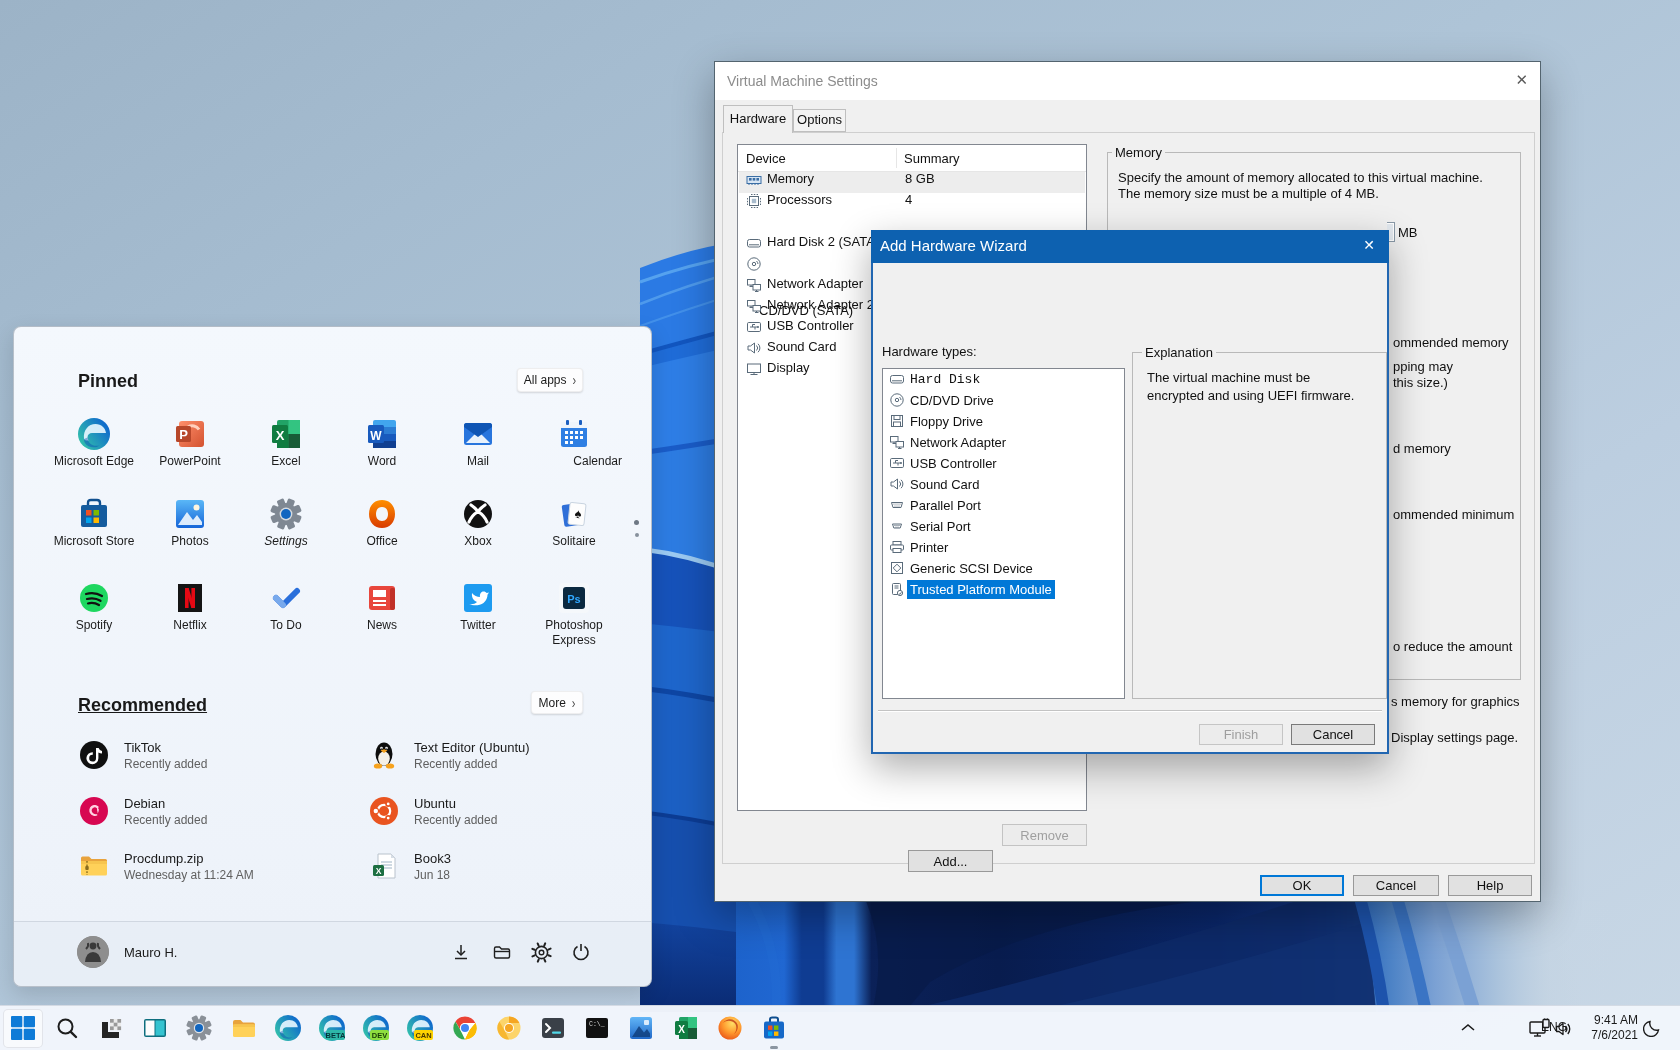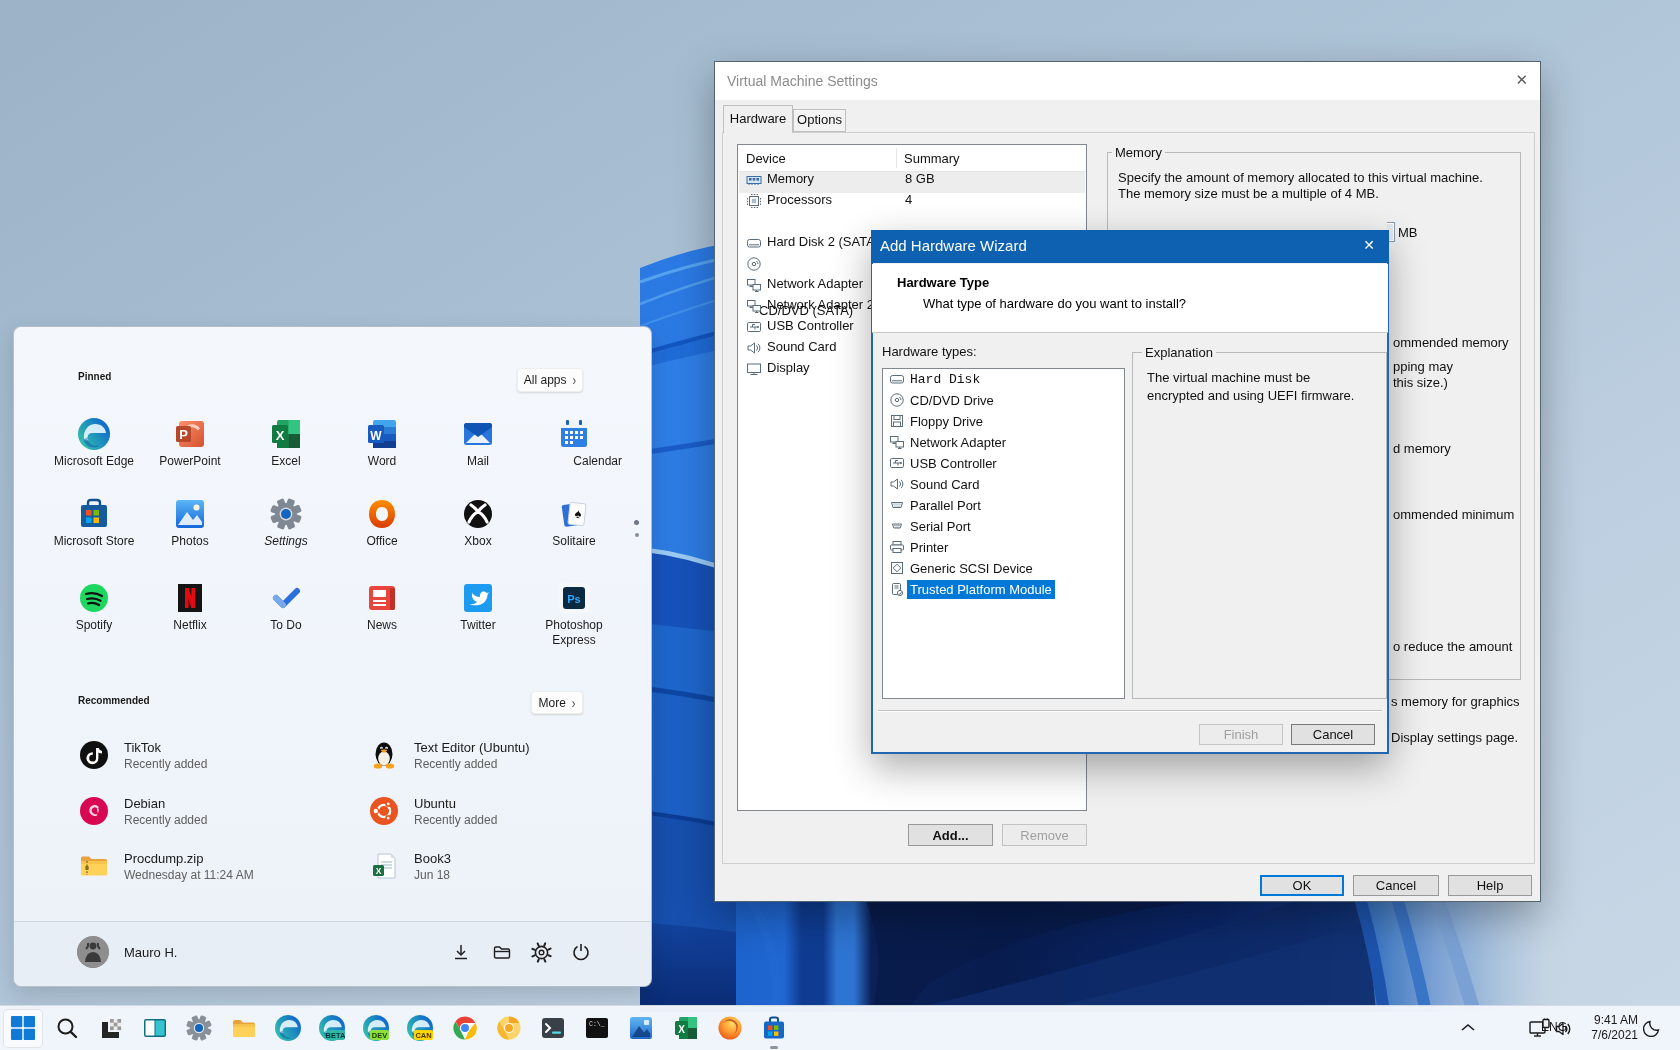--- a/index.html
+++ b/index.html
@@ -7,21 +7,21 @@
 body { font-family:"Liberation Sans", sans-serif; position:relative;
   background:linear-gradient(148deg,#9cb3c7 0%,#a5bcd0 22%,#aec4d7 45%,#bccee0 70%,#c9d8e6 100%); }
 .abs { position:absolute; }
 svg { display:block; }
 
 
 #menu { position:absolute; left:13px; top:326px; width:639px; height:661px;
   border-radius:8px; border:1px solid rgba(110,125,140,.45);
   background:linear-gradient(180deg,#f4f8fd 0%,#eef3fa 80%,#ecf1f8 100%);
   box-shadow:0 8px 22px rgba(0,0,0,.14); }
-#menu .sechead { position:absolute; font-size:10px; font-weight:700; color:#191919; }
+#menu .sechead { position:absolute; font-size:18px; font-weight:700; color:#191919; }
 .pillbtn { position:absolute; background:#fdfdfe; border:1px solid rgba(0,0,0,.06);
   box-shadow:0 1px 2px rgba(0,0,0,.14); border-radius:4px; font-size:12px; color:#1b1b1b;
   display:flex; align-items:center; justify-content:center; gap:6px; }
 .pillbtn .chev { font-size:11px; color:#444; transform:scaleY(1.3); }
 .appcell { position:absolute; width:96px; text-align:center; }
 .appcell .ic { margin:0 auto; width:32px; height:32px; position:relative; }
 .appcell .lb { margin-top:4px; font-size:12px; color:#1b1b1b; line-height:15px; }
 .recitem { position:absolute; }
 .recitem .ric { position:absolute; left:0; top:0; width:30px; height:30px; }
 .recitem .rt1 { position:absolute; left:45px; top:0px; font-size:13px; color:#1a1a1a; white-space:nowrap; }
@@ -261,21 +261,21 @@
           <svg width="16" height="16" viewBox="0 0 16 16">
             <rect x="1.5" y="3" width="13" height="8.5" fill="#fff" stroke="#5a6b7a"></rect>
             <line x1="8" y1="11.5" x2="8" y2="13.5" stroke="#5a6b7a"></line>
             <line x1="4.5" y1="13.5" x2="11.5" y2="13.5" stroke="#5a6b7a"></line>
           </svg>
         </div>
         <div class="nm" style="left:28px;">Display</div>
         <div class="sm" style="left:166px;">Auto detect</div>
       </div>
     </div>
-  <div class="w32btn" style="left:193px;top:762px;width:85px;height:22px;font-weight:bold;">Add...</div>
+  <div class="w32btn" style="left:193px;top:788px;width:85px;height:22px;">Add...</div>
   <div class="w32btn" style="left:287px;top:762px;width:85px;height:22px;color:#9f9f9f;border-color:#c3c3c3;background:#ececec;">Remove</div>
   <div class="gbox" style="left:392px;top:90px;width:414px;height:528px;"></div>
   <div class="gboxlab" style="left:397px;top:83px;">Memory</div>
   <div class="t13" style="left:403px;top:108px;">Specify the amount of memory allocated to this virtual machine.</div>
   <div class="t13" style="left:403px;top:124px;">The memory size must be a multiple of 4 MB.</div>
   <div class="t13" style="left:683px;top:163px;">MB</div>
   <div style="position:absolute;left:672px;top:160px;width:8px;height:20px;background:#fff;border:1px solid #8a9aa8;border-left:none;">
     <div style="position:absolute;right:1px;top:1px;width:6px;height:8px;background:#e3e9ef;"></div>
     <div style="position:absolute;right:1px;bottom:1px;width:6px;height:8px;background:#e3e9ef;"></div>
   </div>
@@ -291,24 +291,20 @@
   <div class="w32btn" style="left:545px;top:813px;width:84px;height:21px;border:2px solid #0078d7;">OK</div>
   <div class="w32btn" style="left:638px;top:813px;width:86px;height:21px;">Cancel</div>
   <div class="w32btn" style="left:733px;top:813px;width:84px;height:21px;">Help</div>
 </div>
 
 <div id="wiz">
   <div id="wiztitle">
       <div class="tt">Add Hardware Wizard</div>
       <div class="x">✕</div>
     </div>
-  <div id="wizhead">
-    <div style="position:absolute;left:25px;top:11px;font-size:13px;font-weight:700;color:#000;">Hardware Type</div>
-    <div style="position:absolute;left:51px;top:32px;font-size:13px;color:#000;">What type of hardware do you want to install?</div>
-  </div>
   <div class="t13" style="left:9px;top:112px;">Hardware types:</div>
   <div id="wizlist">
       <div class="lrow" style="top:0px;font-family:Liberation Mono, monospace;">
         <div class="dic" style="left:5px;top:2px;">
           <svg width="16" height="16" viewBox="0 0 16 16">
             <rect x="1.5" y="4.5" width="13" height="7.5" rx="2" fill="#fff" stroke="#5a6b7a"></rect>
             <line x1="3" y1="9.8" x2="13" y2="9.8" stroke="#5a6b7a"></line>
           </svg>
         </div>
         <div class="nm" style="left:26px;top:3px;">Hard Disk</div>
@@ -438,21 +434,21 @@
   <div class="t13" style="left:274px;top:138px;">The virtual machine must be</div>
   <div class="t13" style="left:274px;top:156px;">encrypted and using UEFI firmware.</div>
   <div style="position:absolute;left:5px;right:5px;top:478px;height:2px;border-top:1px solid #c3c3c3;border-bottom:1px solid #fff;"></div>
   <div class="w32btn" style="left:326px;top:492px;width:84px;height:21px;color:#9e9e9e;border-color:#c5c5c5;background:#ececec;">Finish</div>
   <div class="w32btn" style="left:418px;top:492px;width:84px;height:21px;border-color:#7a7a7a;">Cancel</div>
 </div>
 
 <div id="menu">
   <div class="sechead" style="left:64px;top:44px;">Pinned</div>
   <div class="pillbtn" style="left:503px;top:41px;width:66px;height:24px;">All apps <span class="chev">›</span></div>
-  <div class="sechead" style="left:64px;top:368px;">Recommended</div>
+  <div class="sechead" style="left:64px;top:368px;text-decoration:underline;">Recommended</div>
   <div class="pillbtn" style="left:517px;top:364px;width:52px;height:23px;">More <span class="chev">›</span></div>
   <div id="pingrid">
       <div class="appcell" style="left:32px;top:91px;">
         <div class="ic">
           <svg width="32" height="32" viewBox="0 0 32 32">
             <defs>
               <linearGradient id="eg32" x1="0" y1="0.85" x2="1" y2="0.15">
                 <stop offset="0" stop-color="#35c7a9"></stop>
                 <stop offset="1" stop-color="#0b5fd0"></stop>
               </linearGradient>

